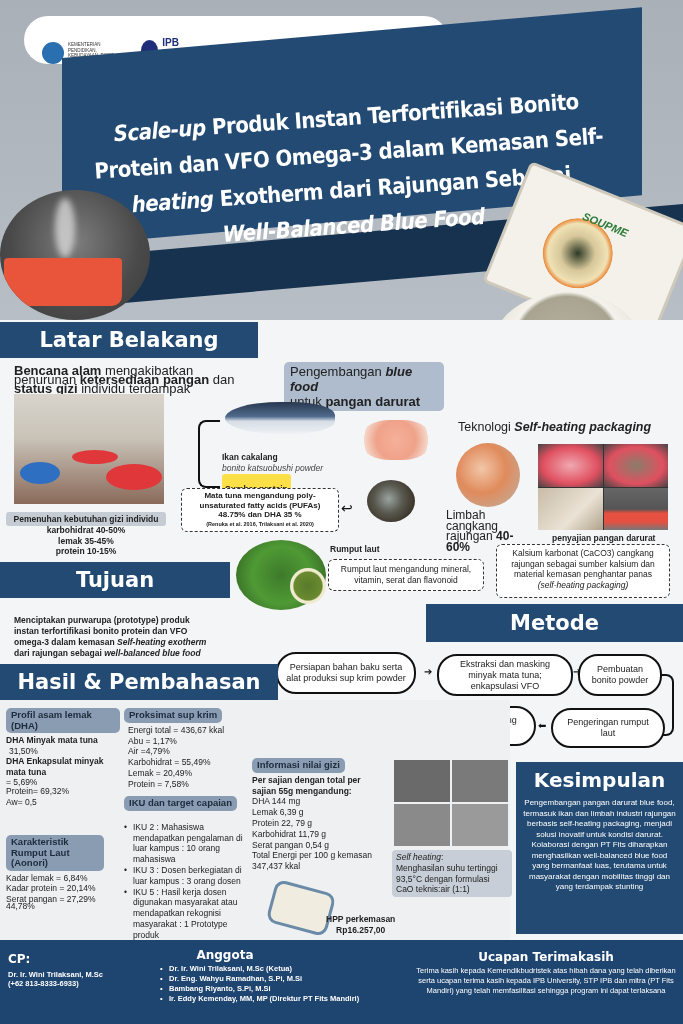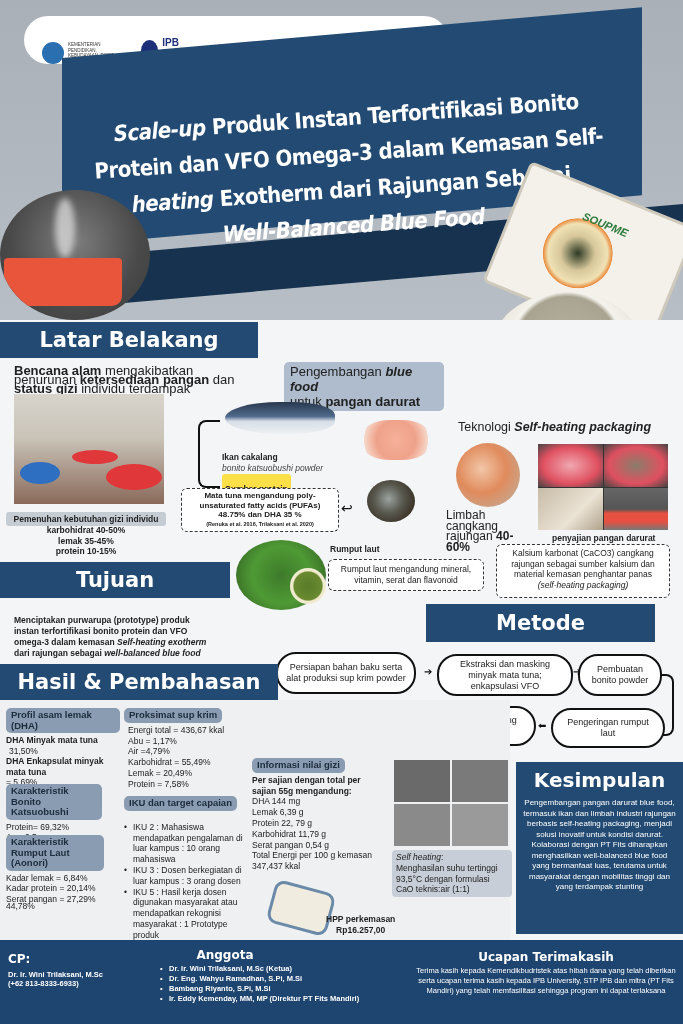--- a/index.html
+++ b/index.html
@@ -149,21 +149,21 @@
 </div>
 
 <div class="abs section-hdr" style="left:0;top:562px;width:230px;height:36px;font-size:21px">Tujuan</div>
 <div class="abs b" style="left:14px;top:615px;width:250px;font-size:8.5px;line-height:11px">
   <div>Menciptakan purwarupa (prototype) produk</div>
   <div>instan terfortifikasi bonito protein dan VFO</div>
   <div><span>omega-3 dalam kemasan </span><span class="i">Self-heating exotherm</span></div>
   <div><span>dari rajungan sebagai </span><span class="i">well-balanced blue food</span></div>
 </div>
 
-<div class="abs section-hdr" style="left:426px;top:604px;width:229px;height:38px;font-size:21px">Metode</div>
+<div class="abs section-hdr" style="left:426px;top:604px;width:257px;height:38px;font-size:21px">Metode</div>
 <div class="abs flow" style="left:276px;top:652px;width:140px;height:42px">Persiapan bahan baku serta alat produksi sup krim powder</div>
 <div class="abs arrow" style="left:424px;top:666px">➔</div>
 <div class="abs flow" style="left:437px;top:654px;width:136px;height:42px">Ekstraksi dan masking minyak mata tuna; enkapsulasi VFO</div>
 <div class="abs arrow" style="left:573px;top:666px">➔</div>
 <div class="abs flow" style="left:578px;top:654px;width:84px;height:42px">Pembuatan bonito powder</div>
 <div class="abs" style="left:660px;top:674px;width:14px;height:62px;border:2px solid #111;border-left:none;border-radius:0 8px 8px 0"></div>
 <div class="abs flow" style="left:551px;top:708px;width:114px;height:40px">Pengeringan rumput laut</div>
 <div class="abs arrow" style="left:538px;top:720px">⬅</div>
 <div class="abs flow" style="left:420px;top:706px;width:116px;height:40px">Kalsinasi cangkang rajungan</div>
 <div class="abs arrow" style="left:410px;top:720px">⬅</div>
@@ -173,21 +173,20 @@
 <div class="abs" style="left:0;top:700px;width:510px;height:240px;background:#eef0f2"></div>
 
 <div class="abs" style="left:6px;top:708px;width:114px;font-size:8.5px;line-height:10.5px">
   <span class="pill">Profil asam lemak (DHA)</span>
   <div class="b" style="margin-top:2px">DHA Minyak mata tuna</div>
   <div style="padding-left:3px">31,50%</div>
   <div class="b">DHA Enkapsulat minyak mata tuna</div>
   <div>= 5,69%</div>
 </div>
 <div class="abs" style="left:6px;top:784px;width:100px;font-size:8.5px;line-height:10.5px">
-  <span class="pill" style="width:96px">Karakteristik Bonito Katsuobushi</span>
   <div style="margin-top:2px">Protein= 69,32%</div>
   <div>Aw= 0,5</div>
 </div>
 <div class="abs" style="left:6px;top:835px;width:112px;font-size:8.5px;line-height:10.5px">
   <span class="pill" style="width:98px">Karakteristik Rumput Laut (Aonori)</span>
   <div style="margin-top:2px">Kadar lemak = 6,84%</div>
   <div>Kadar protein = 20,14%</div>
   <div>Serat pangan = 27,29%</div>
 </div>
 <div class="abs" style="left:6px;top:901px;width:100px;font-size:8.5px;line-height:10.5px">

